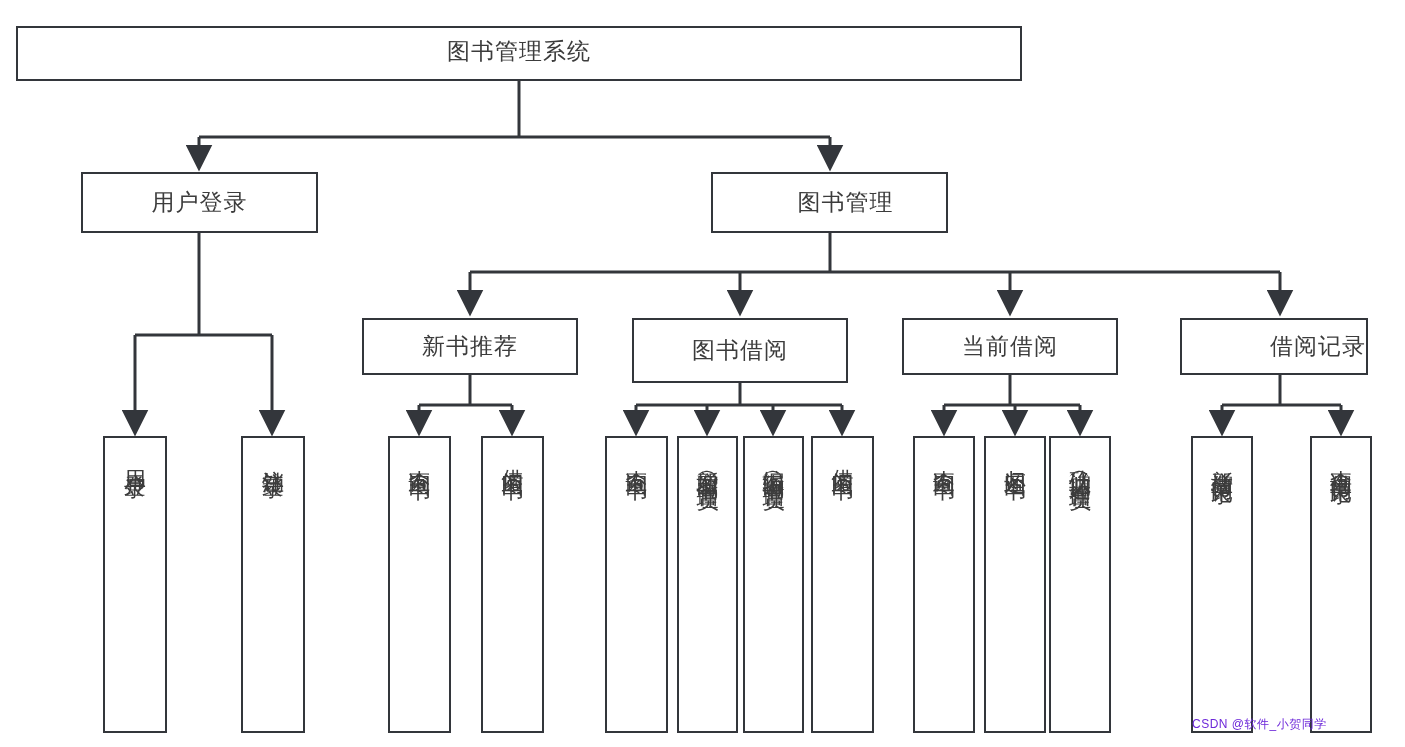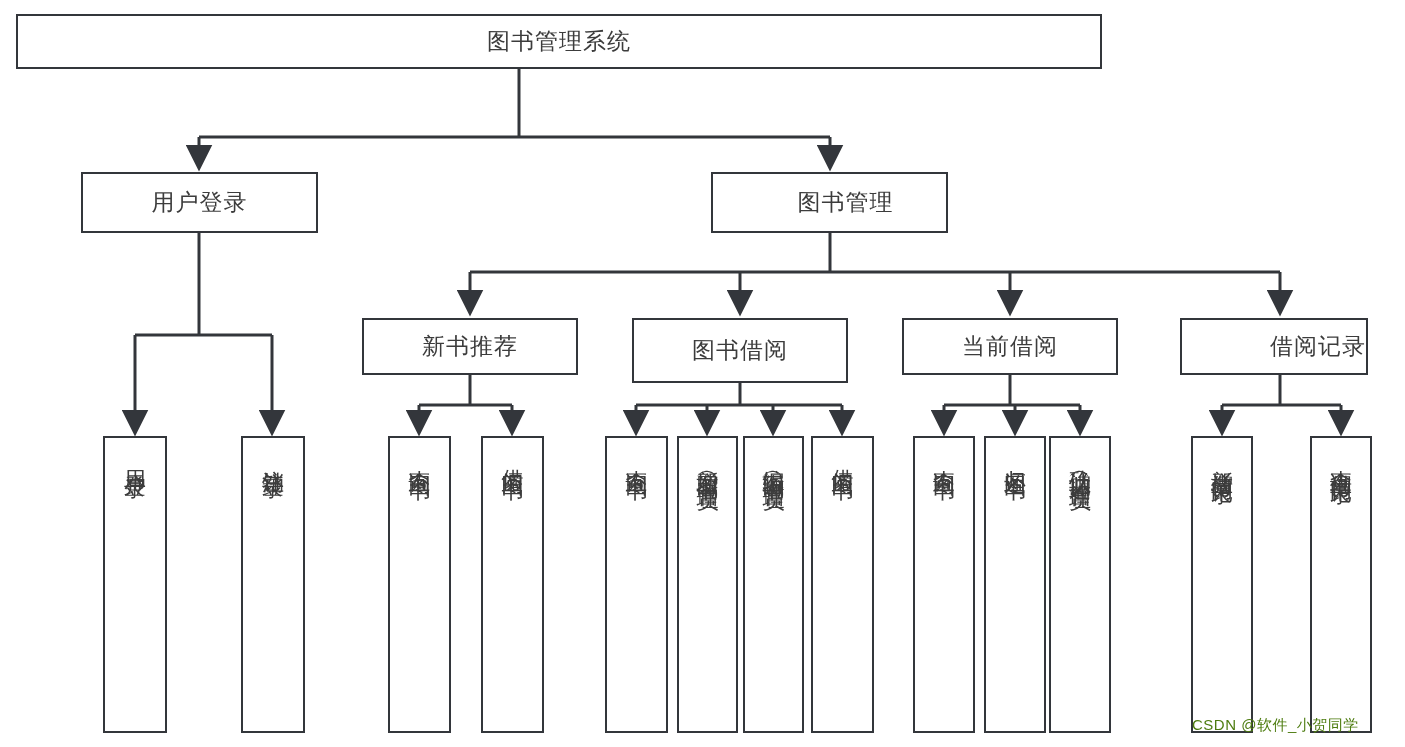--- a/index.html
+++ b/index.html
@@ -32,22 +32,22 @@
   .node-box.vertical .node-label{
     writing-mode:vertical-rl;
     text-orientation:upright;
     font-size:22px;
     letter-spacing:3px;
     line-height:1;
     white-space:nowrap;
   }
   .watermark{
     position:absolute;
-    color:#4d7c0f;
-    font-size:15px;
+    color:#6d28d9;
+    font-size:12px;
     letter-spacing:0.5px;
     white-space:nowrap;
     pointer-events:none;
     z-index:5;
   }
 </style>
 </head>
 <body>
 
 <svg id="canvas" viewBox="0 0 1405 747">
@@ -94,21 +94,21 @@
     <path d="M 1015 405 L 1015 423" marker-end="url(#arrow)"></path>
     <path d="M 1080 405 L 1080 423" marker-end="url(#arrow)"></path>
 
     <path d="M 1280 375 L 1280 405"></path>
     <path d="M 1222 405 L 1341 405"></path>
     <path d="M 1222 405 L 1222 423" marker-end="url(#arrow)"></path>
     <path d="M 1341 405 L 1341 423" marker-end="url(#arrow)"></path>
   </g>
 </svg>
 
-<div class="node-box" style="left:16px;top:14px;width:1086px;height:55px;">
+<div class="node-box" style="left:16px;top:26px;width:1006px;height:55px;font-family:Liberation Mono, monospace;">
   <span class="node-label">图书管理系统</span>
 </div>
 
 <div class="node-box" style="left:81px;top:172px;width:237px;height:61px;">
   <span class="node-label">用户登录</span>
 </div>
 <div class="node-box" style="left:711px;top:172px;width:237px;height:61px;padding-left:32px;">
   <span class="node-label">图书管理</span>
 </div>
 

